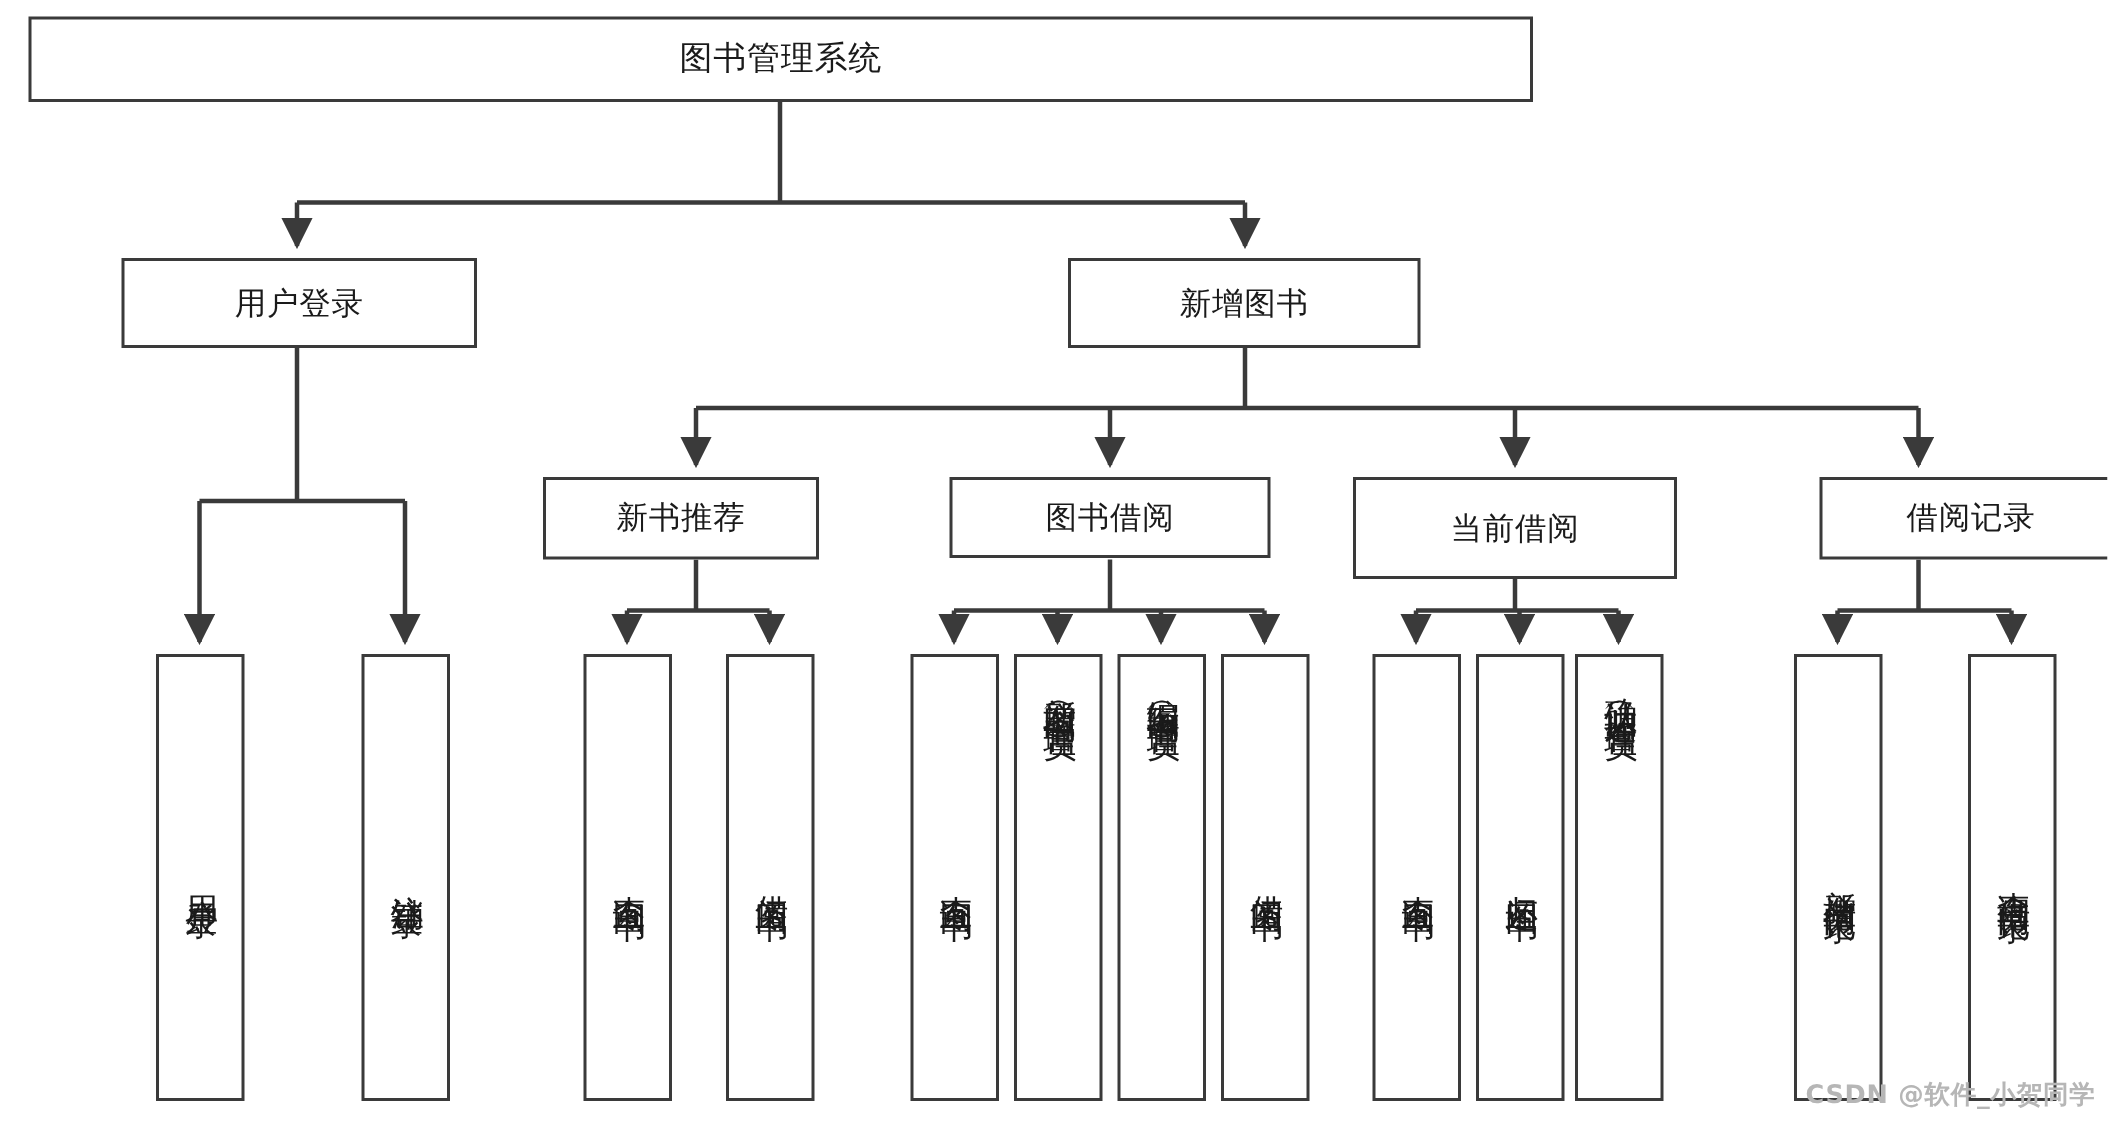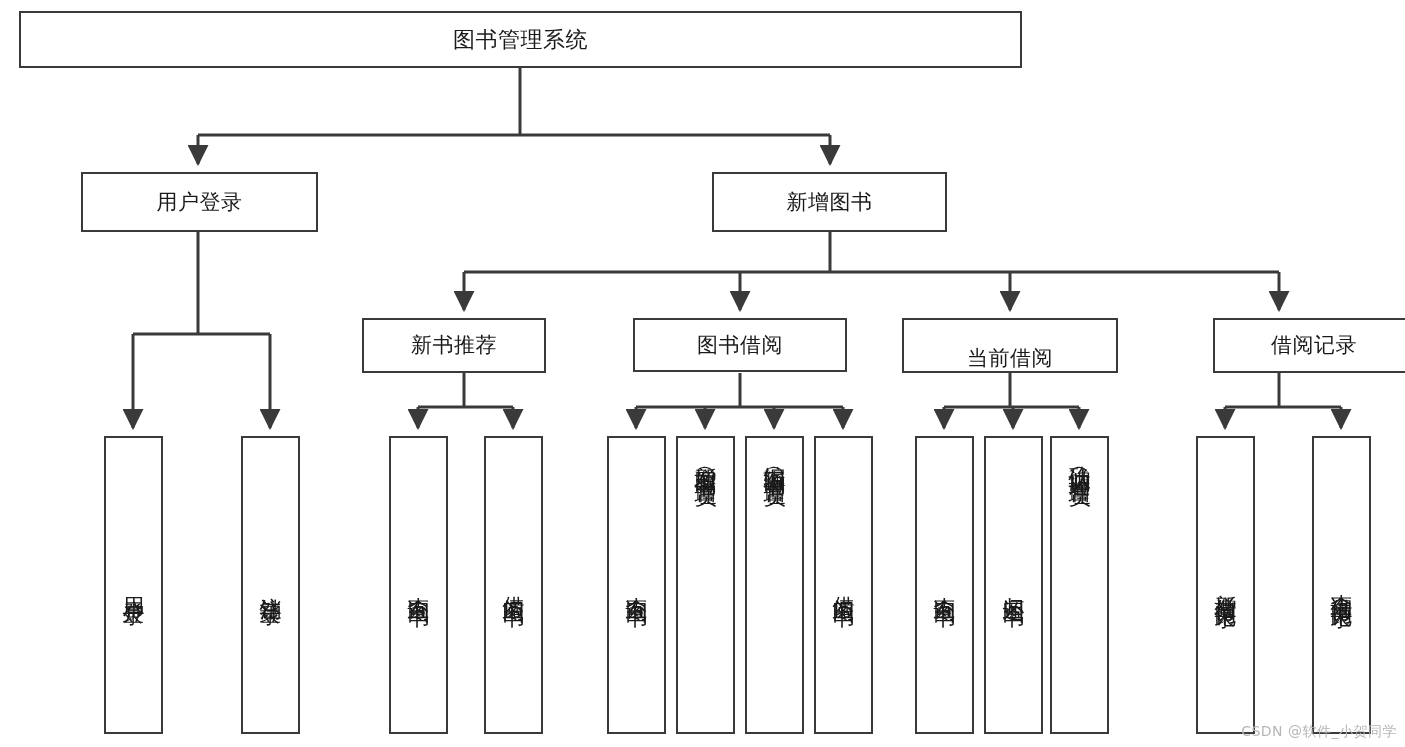--- a/index.html
+++ b/index.html
@@ -67,25 +67,26 @@
   }
   
   .node.v.centered {
     align-items: center;
     padding-top: 0;
   }
   #watermark {
     position: absolute;
     right: 8px;
     bottom: 6px;
-    font-size: 14px;
+    font-size: 17px;
     color: #b6b6b6;
     white-space: nowrap;
     z-index: 5;
     letter-spacing: 0.5px;
+    font-weight: bold;
   }
 </style>
 </head>
 <body>
 
 <div id="canvas">
 
   <svg id="edges" viewBox="0 0 1405 747" width="1405" height="747" aria-hidden="true">
     <defs>
       <marker id="arrow" viewBox="0 0 10 10" refX="9" refY="5" markerWidth="7" markerHeight="7" orient="auto-start-reverse">
@@ -147,21 +148,21 @@
   <div class="node h" style="left:712px; top:172px; width:235px; height:60px;">
     <span class="label">新增图书</span>
   </div>
 
   <div class="node h" style="left:362px; top:318px; width:184px; height:55px;">
     <span class="label">新书推荐</span>
   </div>
   <div class="node h" style="left:633px; top:318px; width:214px; height:54px;">
     <span class="label">图书借阅</span>
   </div>
-  <div class="node h" style="left:902px; top:318px; width:216px; height:55px;align-items:flex-end;">
+  <div class="node h" style="left:902px; top:318px; width:216px; height:68px;">
     <span class="label">当前借阅</span>
   </div>
   <div class="node h" style="left:1170px; top:318px; width:202px; height:55px;margin-left:43px;">
     <span class="label">借阅记录</span>
   </div>
 
   <div class="node v centered" style="left:104px; top:436px; width:59px; height:298px;">
     <span class="label">用户登录</span>
   </div>
   <div class="node v centered" style="left:241px; top:436px; width:59px; height:298px;">

